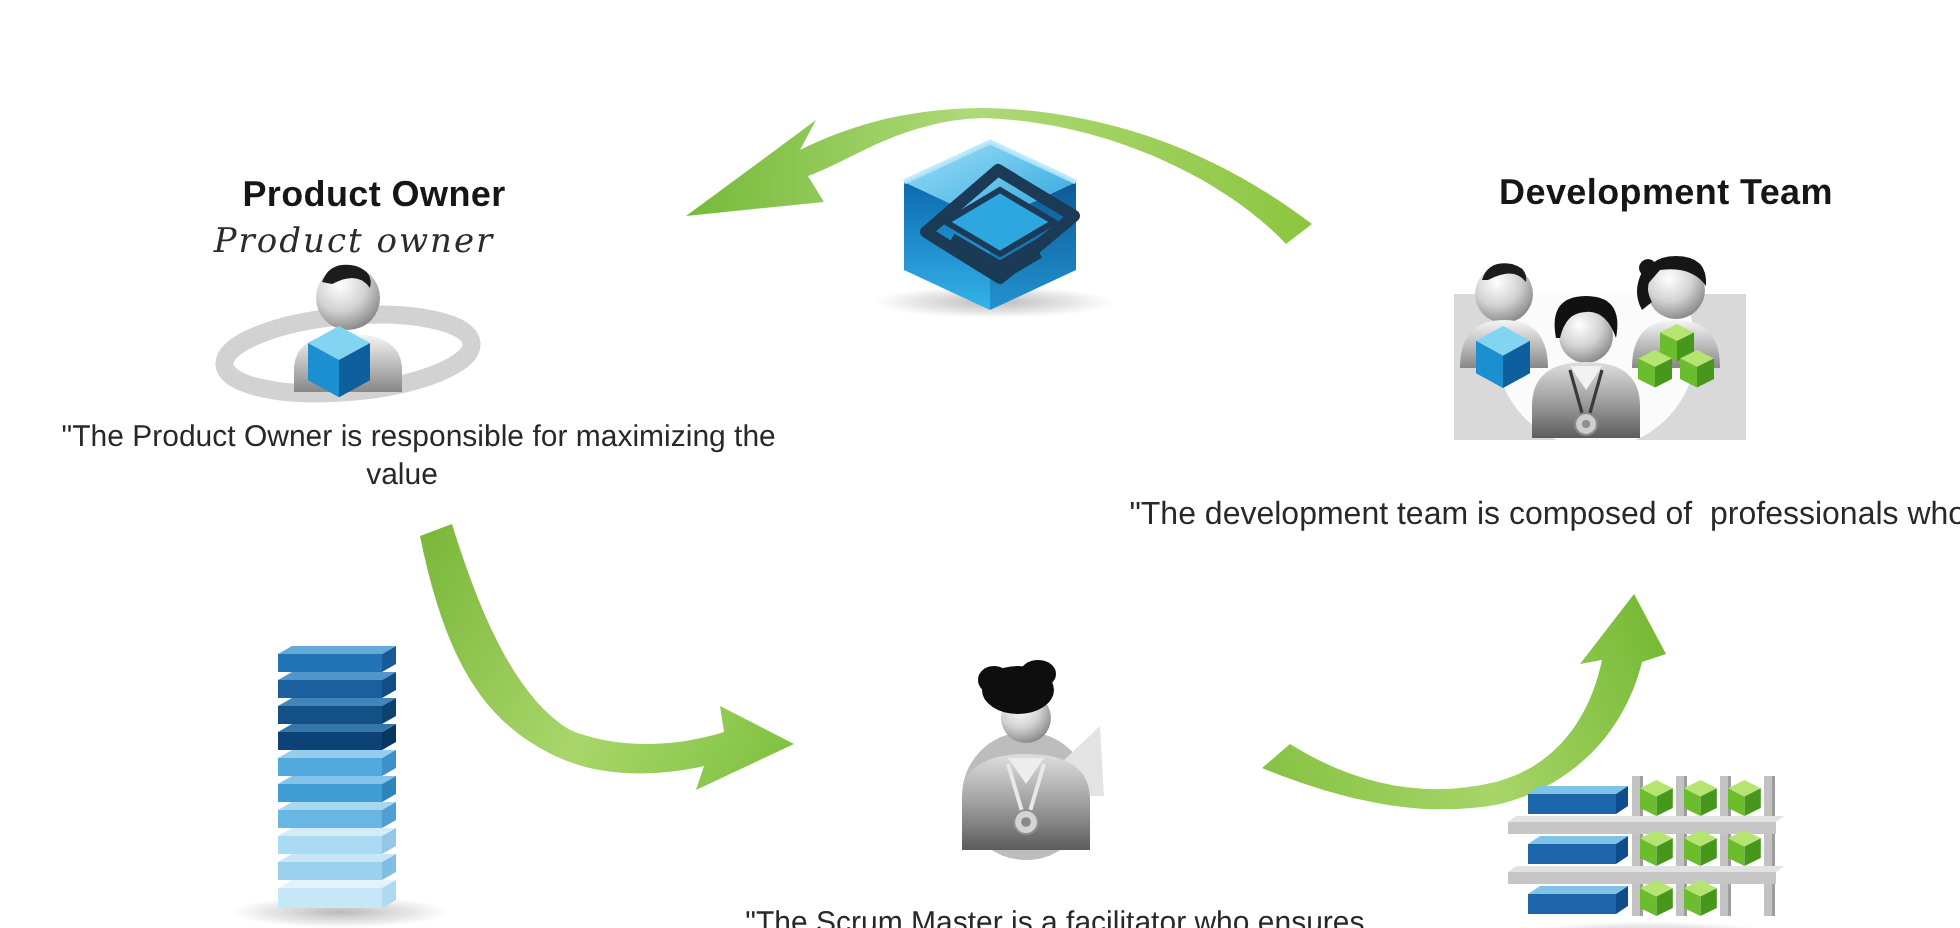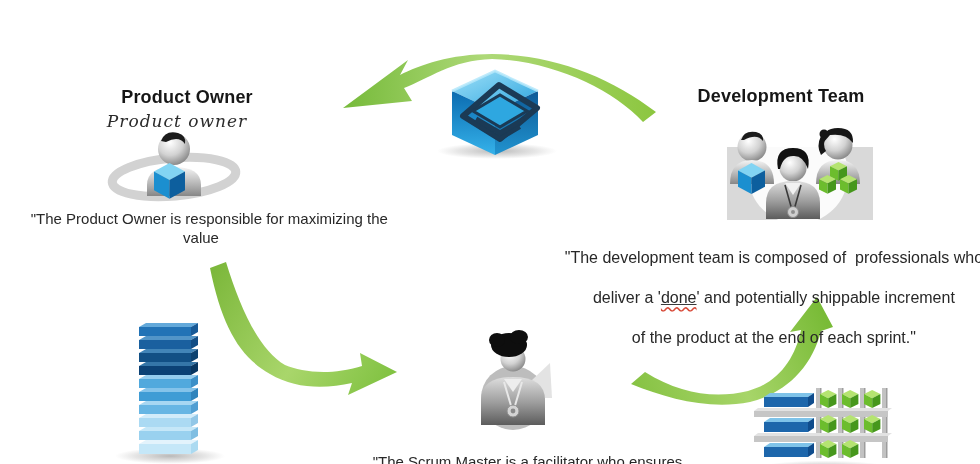--- a/index.html
+++ b/index.html
@@ -252,25 +252,24 @@
       <use href="#gcube" xlink:href="#gcube" transform="translate(842,413) scale(0.82)"></use>
     </g>
   </svg>
 
   <div class="abs role-title" style="left:97px;top:60px;width:180px;">Product Owner</div>
   <div class="abs script" style="left:97px;top:84px;width:160px;">Product owner</div>
   <div class="abs quote" style="left:2px;top:163px;width:398px;">
     <span>"The Product Owner is responsible for maximizing the value</span><br>
   </div>
 
-  <div class="abs role-title" style="left:691px;top:59px;width:180px;">Development Team</div>
+  <div class="abs role-title" style="left:743px;top:59px;width:180px;">Development Team</div>
   <div class="abs quote quote-dev" style="left:543px;top:201px;width:444px;">
     <span>"The development team is composed of  professionals who</span><br>
-    <span><span>deliver a '</span><span class="u-solid"><span class="u-wavy">done</span></span><span>' and potentially shippable increment</span></span><br>
-    <span>of the product at the end of each sprint."</span>
+    <br>
   </div>
 
   <div class="abs quote quote-sm" style="left:356px;top:403px;width:330px;">
     <span>"The Scrum Master is a facilitator who ensures that</span><br>
     
   </div>
 
 </div>
 
 </body></html>

